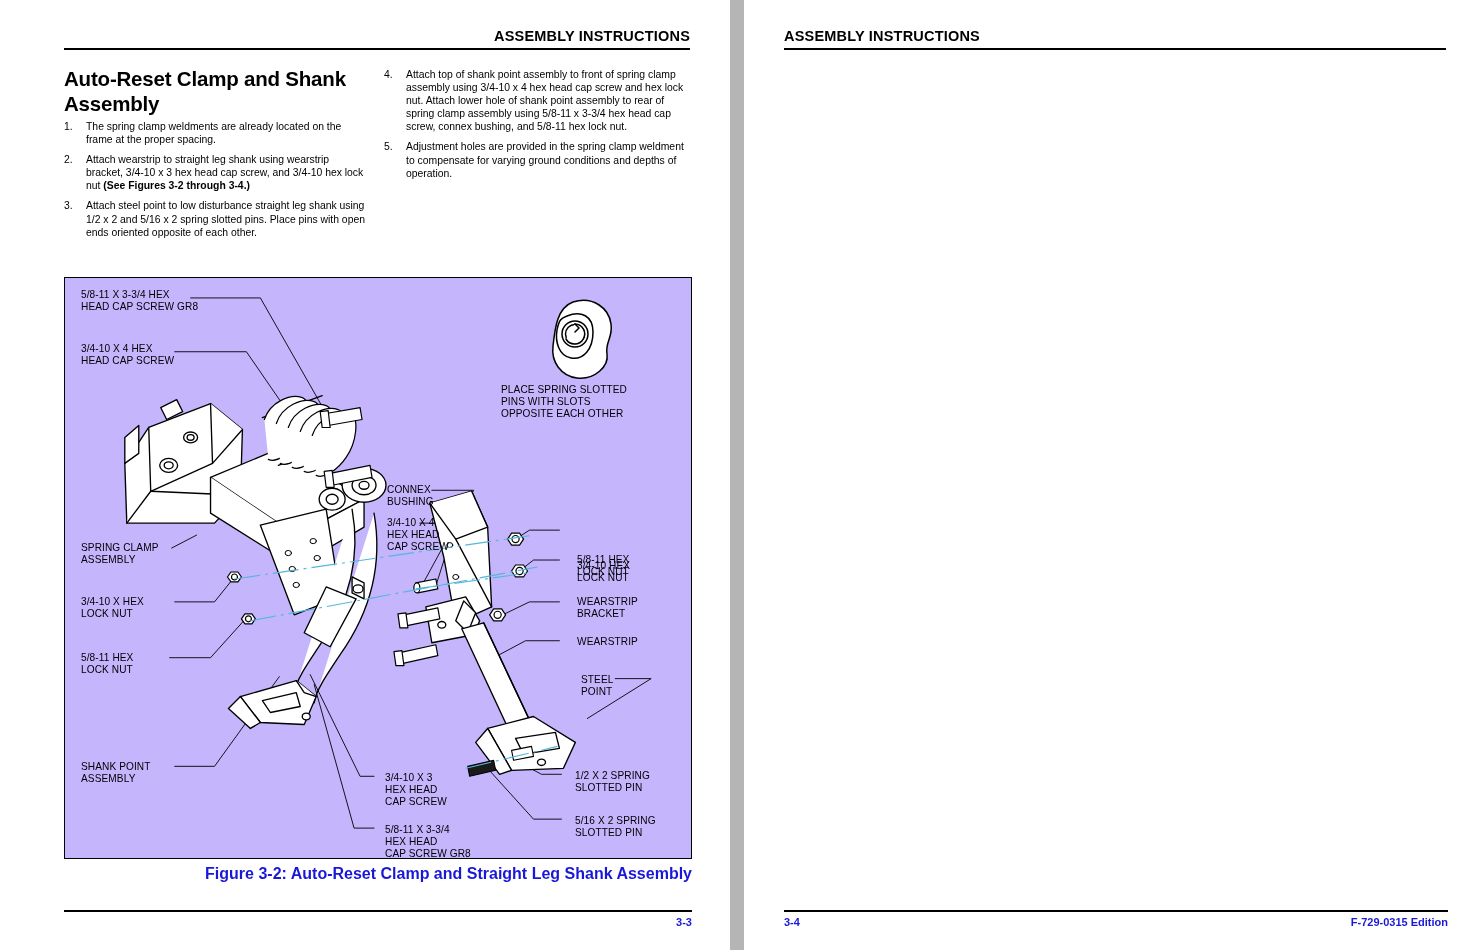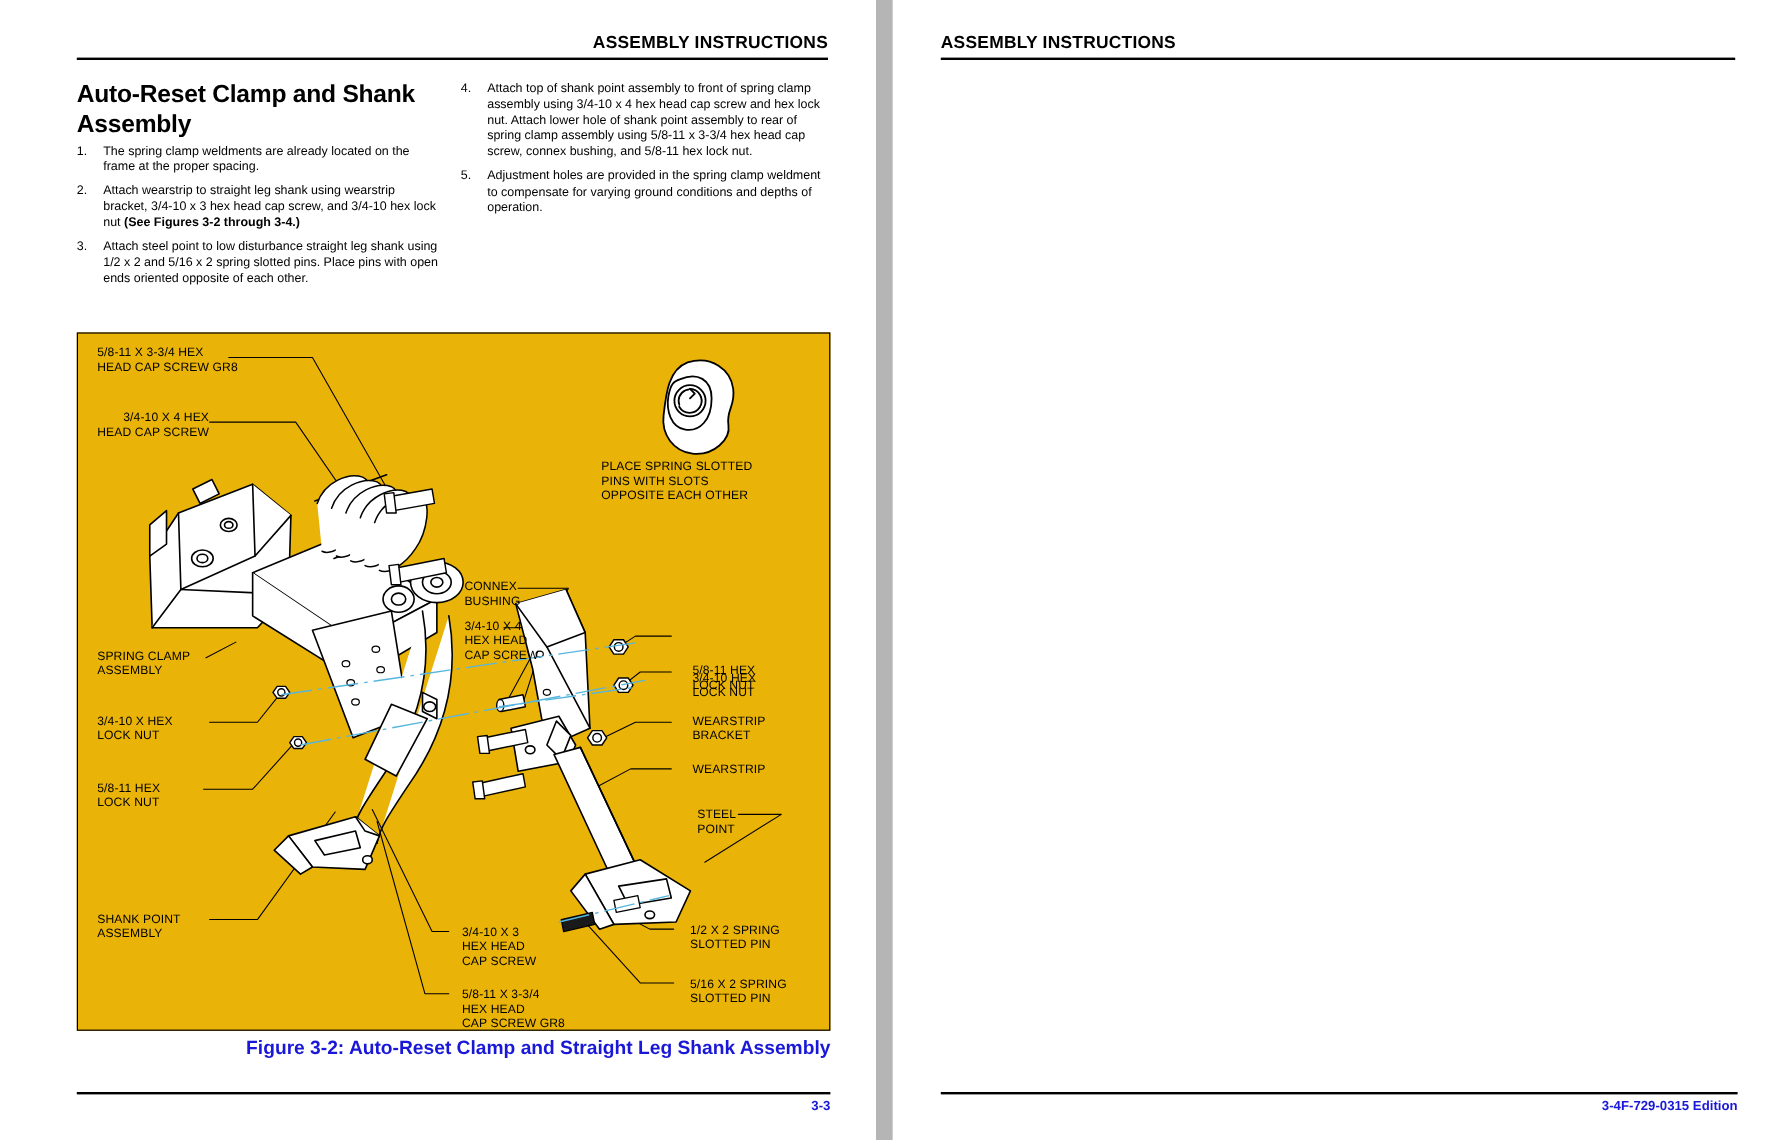--- a/index.html
+++ b/index.html
@@ -91,21 +91,21 @@
     flex: 0 0 22px;
     text-align: left;
   }
   .li-txt { flex: 1 1 auto; }
   .li-txt b { font-weight: bold; }
 
   
   .figbox {
     position: absolute;
     border: 1.2px solid #000;
-    background: #eab308;
+    background: #c4b5fd;
     box-sizing: border-box;
   }
   .figbox-left  { left: 64px;  top: 277px; width: 628px; height: 582px; }
 
   .figcap {
     position: absolute;
     font-size: 16px;
     font-weight: bold;
     color: #1a18d8;
     text-align: right;
@@ -120,21 +120,21 @@
     height: 22px;
   }
   .footer-left  { left: 64px;  width: 628px; }
   .footer-right { left: 40px;  width: 664px; }
   .footer-rule {
     border-top: 2.5px solid #000;
     width: 100%;
   }
   .footer-row {
     display: flex;
-    justify-content: flex-end;
+    justify-content: space-between;
     margin-top: 4px;
     font-size: 11px;
     font-weight: bold;
     color: #1a18d8;
   }
   .footer-row .spacer { flex: 1 1 auto; }
 
   
   .lbl {
     position: absolute;
@@ -382,21 +382,21 @@
           <path d="M34 22 C48 16 60 22 60 38 C60 56 50 66 38 64 C26 62 22 48 24 36 C26 26 28 24 34 22 Z"></path>
           <circle cx="42" cy="40" r="13"></circle>
           <circle cx="42" cy="40" r="9.5"></circle>
           <path d="M42 30 A10 10 0 1 1 33 45"></path>
           <path d="M42 30 L46 34 L42 38"></path>
         </g>
       </svg>
 
       <div class="lbl" style="left:16px;  top:11px;">5/8-11 X 3-3/4 HEX
 HEAD CAP SCREW GR8</div>
-      <div class="lbl" style="left:16px;  top:65px;text-align:right;">3/4-10 X 4 HEX
+      <div class="lbl" style="left:16px;  top:65px;">3/4-10 X 4 HEX
 HEAD CAP SCREW</div>
       <div class="lbl" style="left:436px; top:106px;">PLACE SPRING SLOTTED
 PINS WITH SLOTS
 OPPOSITE EACH OTHER</div>
       <div class="lbl" style="left:16px;  top:264px;">SPRING CLAMP
 ASSEMBLY</div>
       <div class="lbl" style="left:16px;  top:318px;">3/4-10 X HEX
 LOCK NUT</div>
       <div class="lbl" style="left:16px;  top:374px;">5/8-11 HEX
 LOCK NUT</div>

